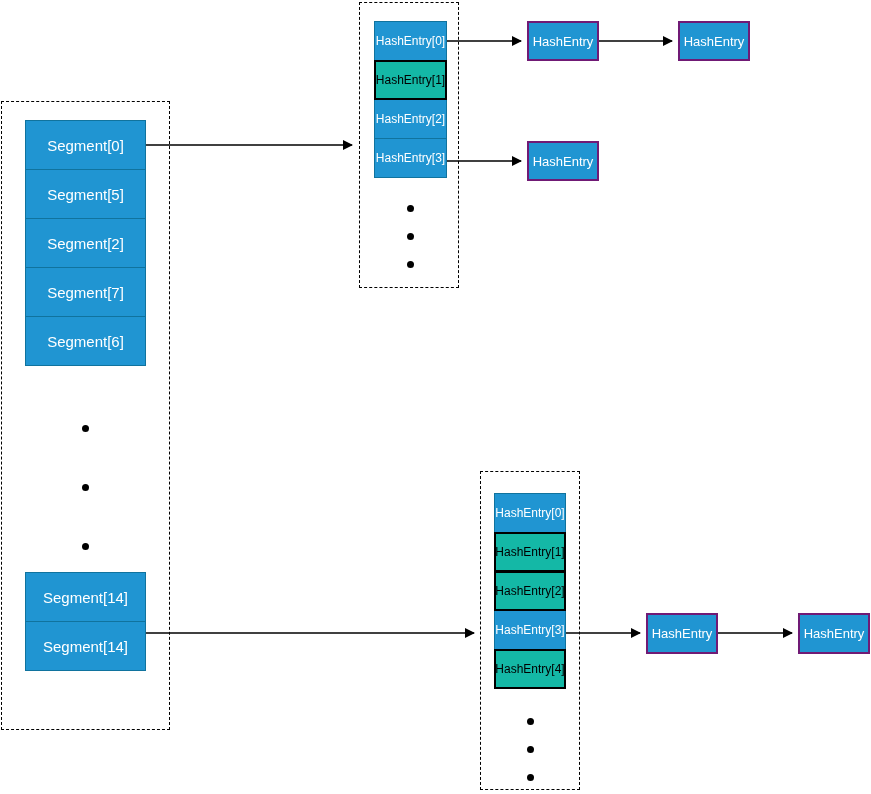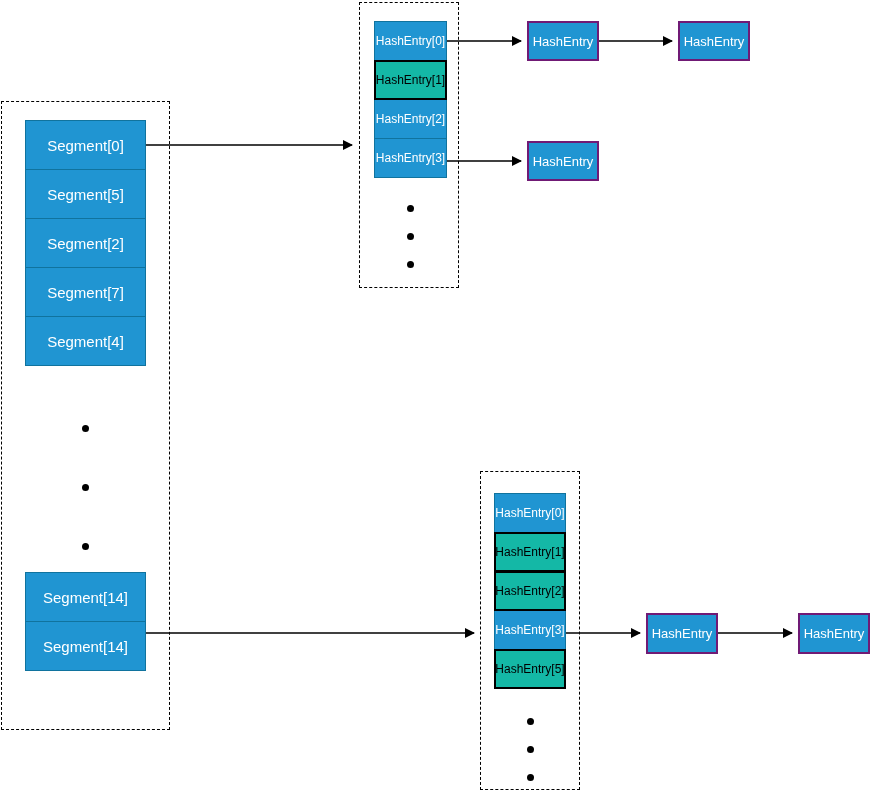--- a/index.html
+++ b/index.html
@@ -95,21 +95,21 @@
     <line x1="718" y1="633" x2="792" y2="633" stroke="#000000" stroke-width="1.5" marker-end="url(#ah)"></line>
   </svg>
 
   <div class="dashed-group" style="left:1px; top:101px; width:169px; height:629px;"></div>
 
   <div class="cell-stack" style="left:25px; top:120px;border-radius:8px;">
     <div class="cell blue seg-cell">Segment[0]</div>
     <div class="cell blue seg-cell">Segment[5]</div>
     <div class="cell blue seg-cell">Segment[2]</div>
     <div class="cell blue seg-cell">Segment[7]</div>
-    <div class="cell blue seg-cell">Segment[4]</div>
+    <div class="cell blue seg-cell">Segment[6]</div>
   </div>
 
   <div class="dots" style="left:82px; top:425px; gap:52px;">
     <div class="dot"></div>
     <div class="dot"></div>
     <div class="dot"></div>
   </div>
 
   <div class="cell-stack" style="left:25px; top:572px;">
     <div class="cell blue seg-cell">Segment[14]</div>
@@ -135,21 +135,21 @@
   <div class="node-box" style="left:678px; top:21px; width:72px; height:40px;">HashEntry</div>
   <div class="node-box" style="left:527px; top:141px; width:72px; height:40px;">HashEntry</div>
 
   <div class="dashed-group" style="left:480px; top:471px; width:100px; height:319px;"></div>
 
   <div class="cell-stack" style="left:494px; top:493px; width:72px;">
     <div class="cell blue bucket-cell">HashEntry[0]</div>
     <div class="cell white bucket-cell">HashEntry[1]</div>
     <div class="cell white bucket-cell">HashEntry[2]</div>
     <div class="cell blue bucket-cell">HashEntry[3]</div>
-    <div class="cell white bucket-cell">HashEntry[5]</div>
+    <div class="cell white bucket-cell">HashEntry[4]</div>
   </div>
 
   <div class="dots" style="left:527px; top:718px; gap:21px;">
     <div class="dot"></div>
     <div class="dot"></div>
     <div class="dot"></div>
   </div>
 
   <div class="node-box" style="left:646px; top:613px; width:72px; height:41px;">HashEntry</div>
   <div class="node-box" style="left:798px; top:613px; width:72px; height:41px;">HashEntry</div>

